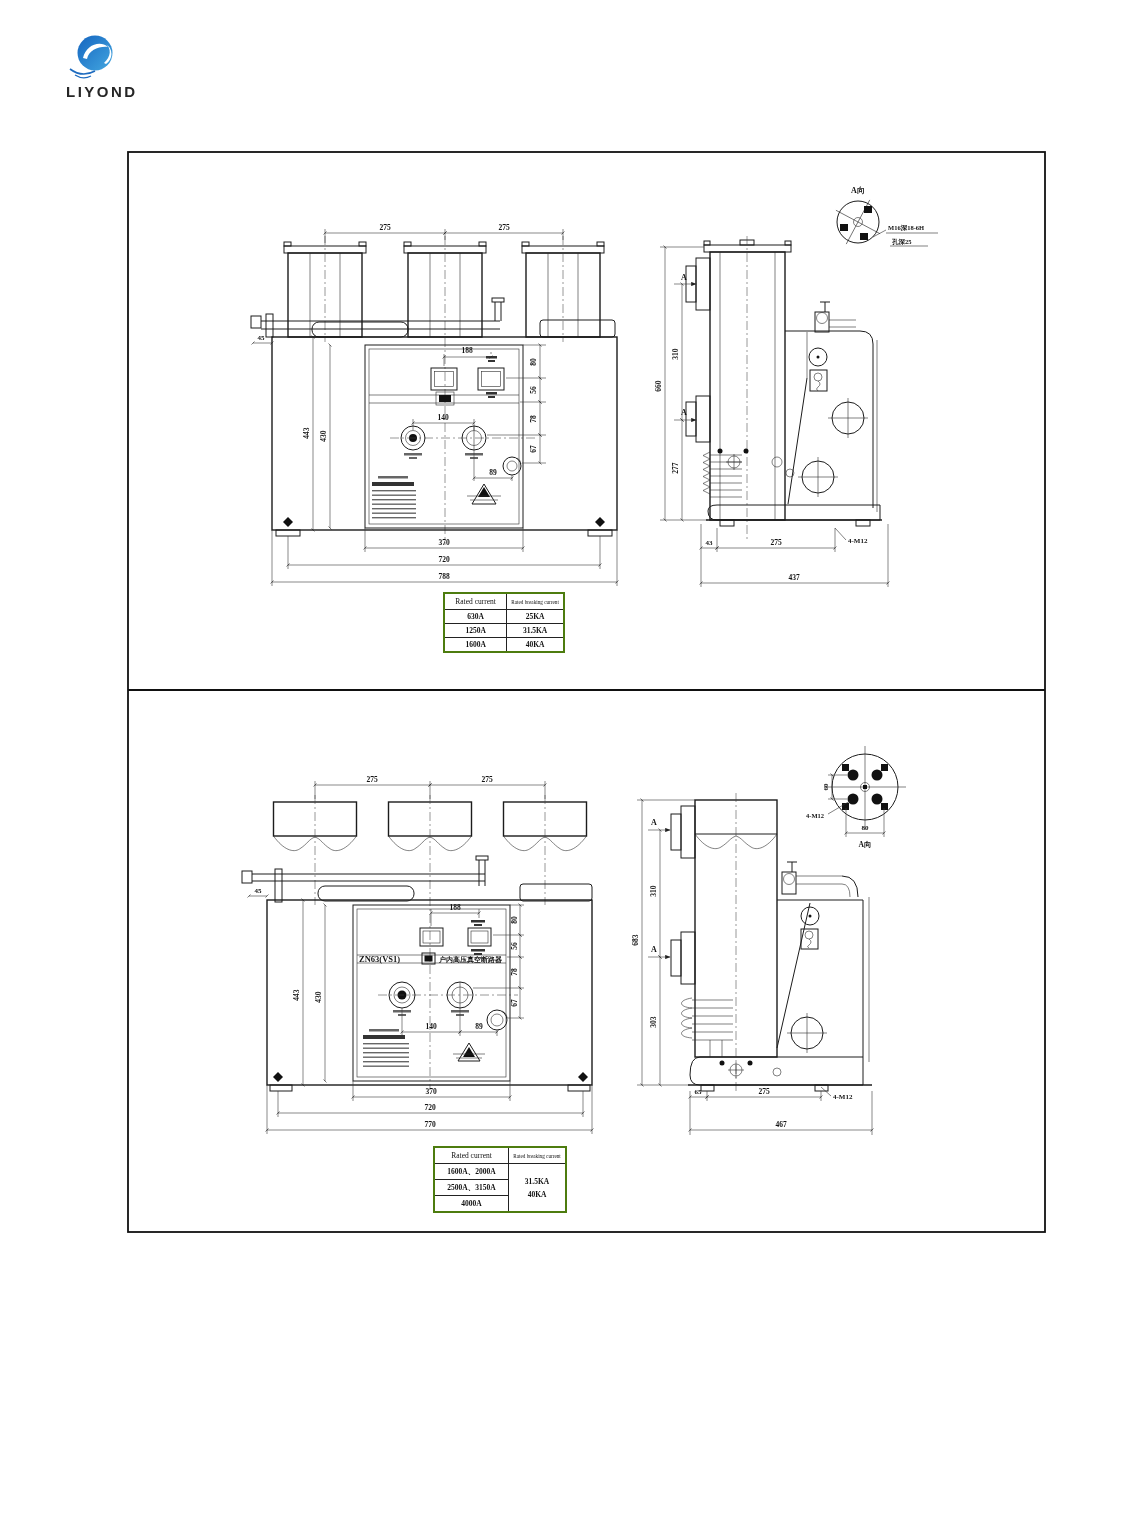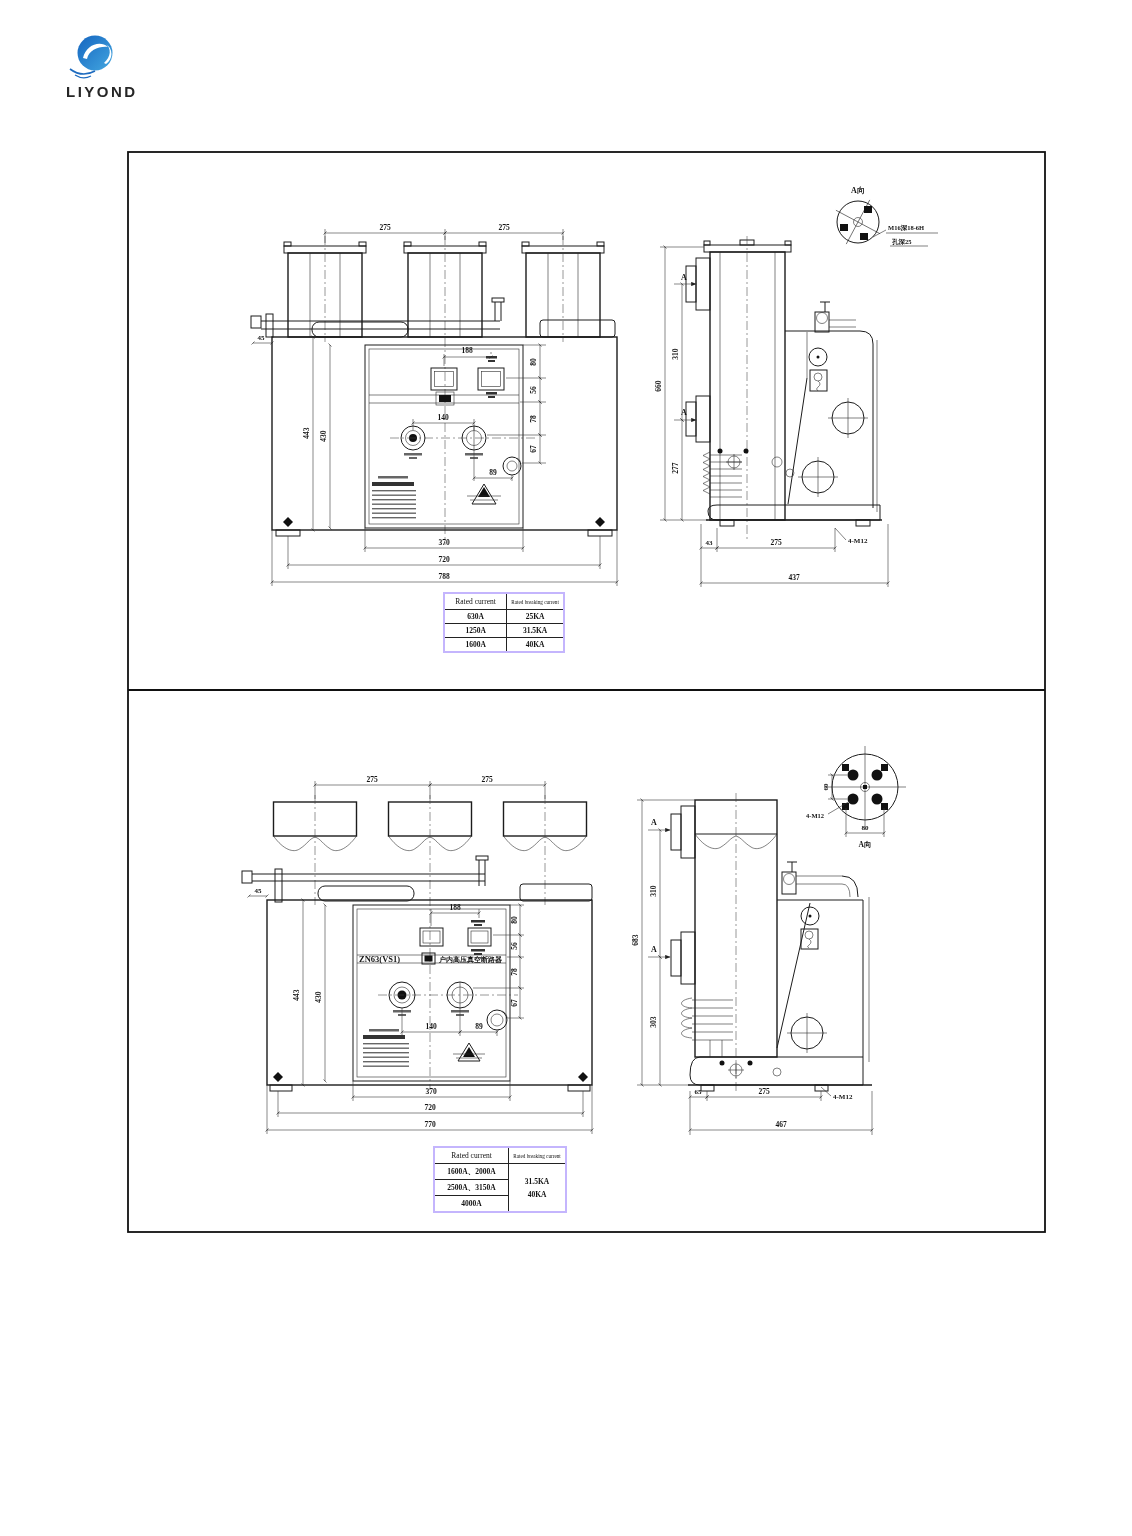--- a/index.html
+++ b/index.html
@@ -14,21 +14,21 @@
   .dt  {font-size:7.5px;font-weight:bold;text-anchor:middle;}
   .dts {font-size:6.5px;font-weight:bold;text-anchor:start;}
   .ph  {fill:#666;}
   .phd {fill:#333;}
   .blk {fill:#111;stroke:none;}
   .brand-txt{font-family:"Liberation Sans",sans-serif;font-size:15px;font-weight:bold;
              letter-spacing:2.5px;fill:#262626;}
   .tbl{position:absolute;border-collapse:collapse;background:#fff;}
   .tbl td,.tbl th{border:1px solid #222;text-align:center;vertical-align:middle;
       font-family:"Liberation Serif",serif;color:#111;padding:0;}
-  .tbl{border:2px solid #c4b5fd;}
+  .tbl{border:2px solid #4d7c0f;}
   .th1{font-size:7.5px;font-weight:normal;}
   .th2{font-size:5.2px;font-weight:normal;}
   .tv {font-size:7.5px;font-weight:bold;margin-top:43px;}
   #t1{left:443px;top:592px;width:122px;}
   #t1 td,#t1 th{height:13px;}
   #t1 th{height:15px;}
   #t2{left:433px;top:1146px;width:134px;}
   #t2 td,#t2 th{height:15px;}
   .mergecell div{margin:4px 0;}
 </style>

